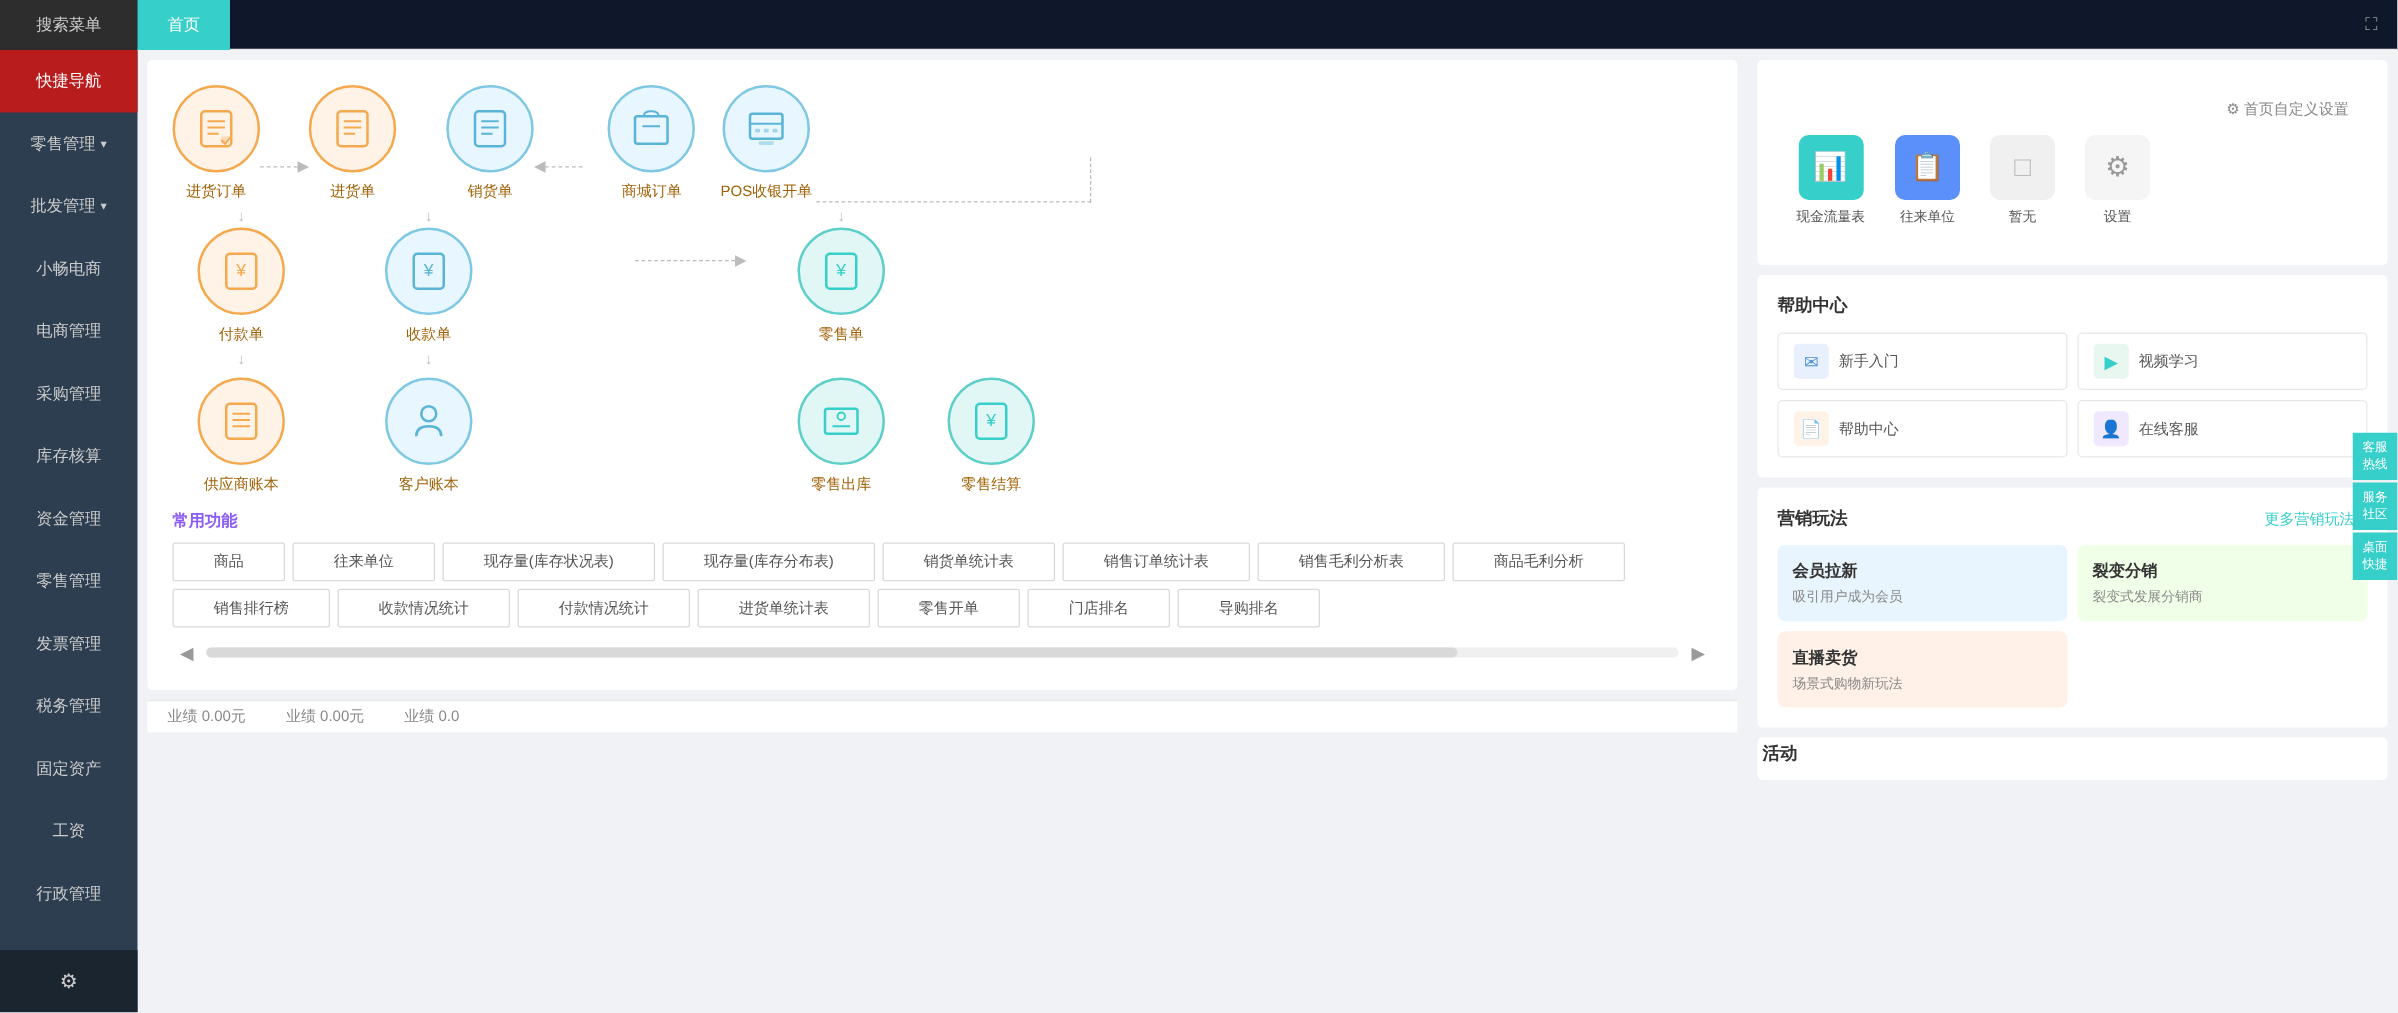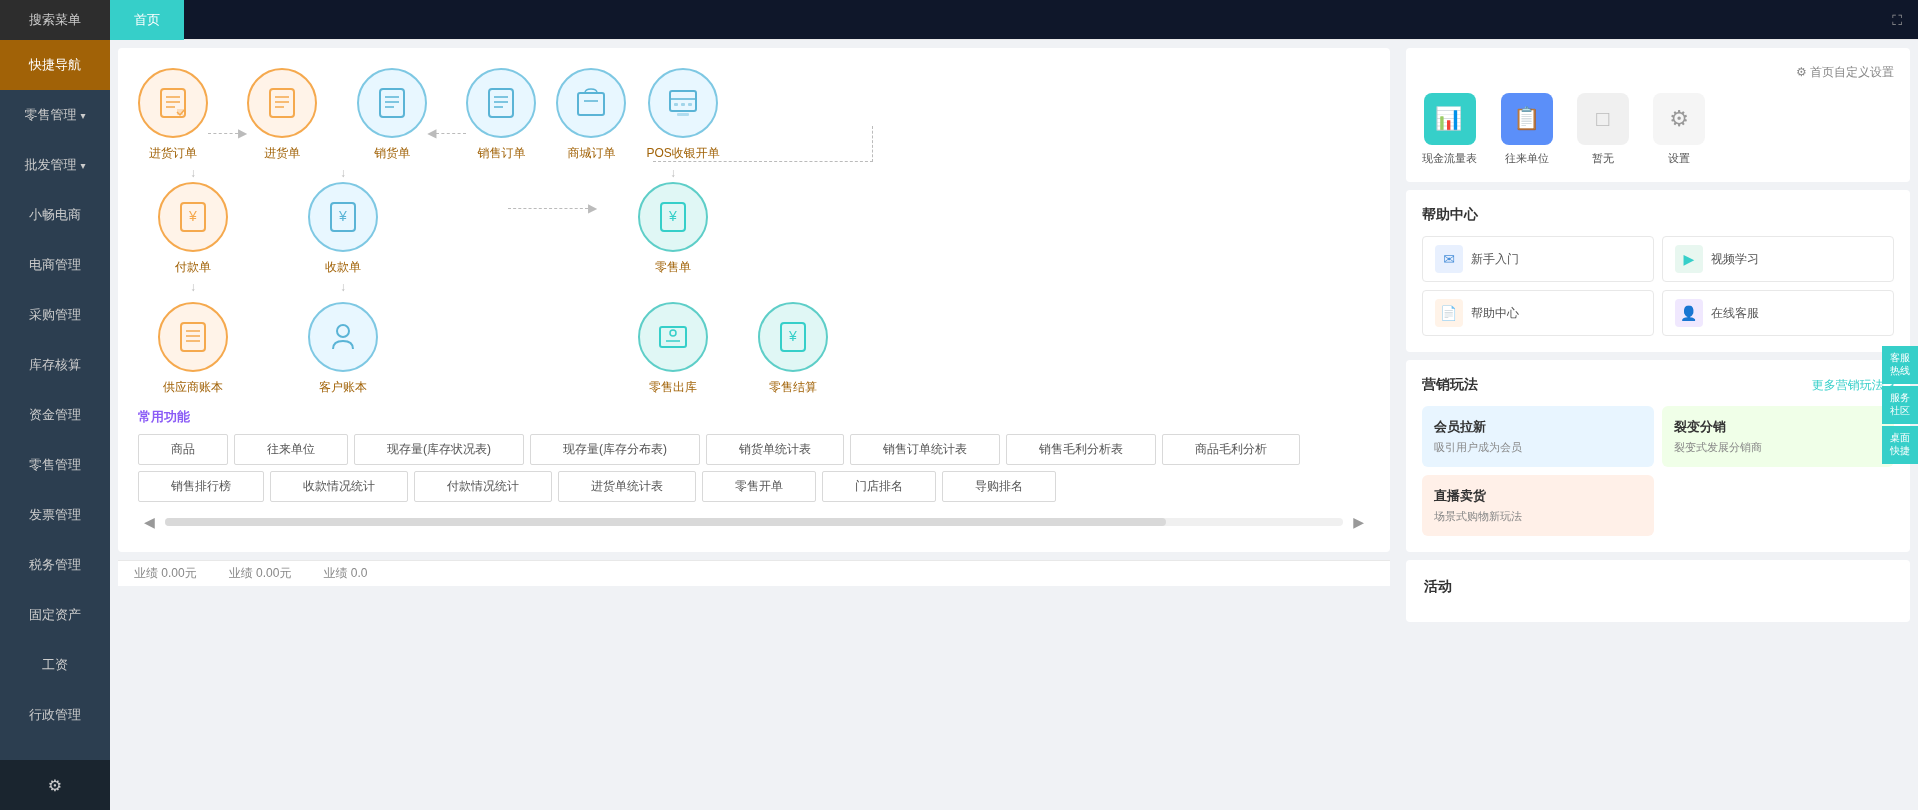--- a/index.html
+++ b/index.html
@@ -11,21 +11,21 @@
     .tab-home { height: 40px; background: #36cfc9; color: #fff; padding: 0 24px; display: flex; align-items: center; font-size: 13px; cursor: pointer; }
     .top-right { margin-left: auto; padding-right: 16px; }
     .expand-icon { font-size: 14px; color: #999; cursor: pointer; }
 
     
     .main-layout { display: flex; flex: 1; overflow: hidden; }
 
     
     .sidebar { width: 110px; background: #2c3e50; display: flex; flex-direction: column; }
     .sidebar-item { height: 50px; display: flex; align-items: center; justify-content: center; color: #ccc; font-size: 13px; cursor: pointer; position: relative; }
-    .sidebar-item.active { background: #a16207; color: #fff; }
+    .sidebar-item.active { background: #b91c1c; color: #fff; }
     .sidebar-item .arrow { margin-left: 4px; font-size: 10px; }
     .sidebar-bottom { margin-top: auto; height: 50px; background: #1a252f; display: flex; align-items: center; justify-content: center; color: #ccc; cursor: pointer; }
 
     
     .content-area { flex: 1; display: flex; overflow: hidden; }
 
     
     .main-panel { flex: 1; overflow: auto; padding: 8px; }
 
     
@@ -44,21 +44,21 @@
     
     .scroll-bar-area { display: flex; align-items: center; margin-top: 10px; }
     .scroll-arrow { font-size: 14px; color: #999; cursor: pointer; padding: 2px 6px; }
     .scroll-track { flex: 1; height: 8px; background: #f0f0f0; border-radius: 4px; margin: 0 4px; position: relative; }
     .scroll-thumb { position: absolute; left: 0; top: 0; width: 85%; height: 8px; background: #d9d9d9; border-radius: 4px; }
 
     
     .right-panel { width: 520px; padding: 8px; overflow: auto; }
 
     
-    .quick-nav { background: #fff; border-radius: 4px; padding: 16px; margin-bottom: 8px; }
+    .quick-nav { background: #fff; border-radius: 4px; padding: 31px; margin-bottom: 8px; }
     .quick-nav-header { display: flex; justify-content: flex-end; align-items: center; margin-bottom: 12px; font-size: 12px; color: #888; }
     .quick-nav-icons { display: flex; gap: 24px; }
     .nav-icon-item { display: flex; flex-direction: column; align-items: center; gap: 6px; cursor: pointer; }
     .nav-icon-box { width: 52px; height: 52px; border-radius: 8px; display: flex; align-items: center; justify-content: center; font-size: 22px; }
     .nav-icon-label { font-size: 11px; color: #555; }
 
     
     .help-section { background: #fff; border-radius: 4px; padding: 16px; margin-bottom: 8px; }
     .section-header { font-size: 14px; font-weight: bold; color: #333; margin-bottom: 12px; }
     .help-grid { display: grid; grid-template-columns: 1fr 1fr; gap: 8px; }
@@ -70,25 +70,25 @@
     .marketing-section { background: #fff; border-radius: 4px; padding: 16px; margin-bottom: 8px; }
     .marketing-header { display: flex; justify-content: space-between; align-items: center; margin-bottom: 12px; }
     .marketing-header-title { font-size: 14px; font-weight: bold; color: #333; }
     .marketing-more { font-size: 12px; color: #36cfc9; cursor: pointer; }
     .marketing-grid { display: grid; grid-template-columns: 1fr 1fr; gap: 8px; }
     .marketing-item { background: #f0f8ff; border-radius: 6px; padding: 12px; cursor: pointer; }
     .marketing-item-title { font-size: 13px; font-weight: bold; color: #333; margin-bottom: 4px; }
     .marketing-item-desc { font-size: 11px; color: #888; }
 
     
-    .activity-section { background: #fff; border-radius: 4px; padding: 18px; }
+    .activity-section { background: #fff; border-radius: 4px; padding: 4px; }
     .activity-title { font-size: 14px; font-weight: bold; color: #333; margin-bottom: 8px; }
 
     
-    .float-right { position: fixed; right: 0; top: 50%; transform: translateY(-50%); display: flex; flex-direction: column; gap: 2px; font-family: Liberation Mono, monospace; }
+    .float-right { position: fixed; right: 0; top: 50%; transform: translateY(-50%); display: flex; flex-direction: column; gap: 2px; }
     .float-btn { width: 36px; padding: 6px 4px; background: #36cfc9; color: #fff; font-size: 10px; text-align: center; cursor: pointer; line-height: 1.3; }
 
     .flow-section { position: relative; }
 
     .node-col { display: flex; flex-direction: column; align-items: center; }
 
     
     .bottom-values { display: flex; background: #fff; border-top: 1px solid #e8e8e8; padding: 4px 16px; font-size: 12px; color: #888; gap: 32px; }
   </style>
 </head>
@@ -207,31 +207,20 @@
                   </svg>
               </div>
               <div class="flow-label">销货单</div>
             </div>
 
             <div style="display:flex;align-items:center;margin-bottom:22px;">
               <span style="color:#bbb;font-size:12px;">◀</span>
               <div style="width:30px;border-top:1.5px dashed #bbb;"></div>
             </div>
 
-            <div class="node-col">
-              <div class="flow-circle circle-blue" style="width:70px;height:70px;border-radius:50%;display:flex;align-items:center;justify-content:center;">
-                <svg width="36" height="36" viewBox="0 0 36 36">
-                    <rect x="6" y="4" width="24" height="28" rx="3" fill="none" stroke="#5ab4d6" stroke-width="2"></rect>
-                    <line x1="11" y1="12" x2="25" y2="12" stroke="#5ab4d6" stroke-width="1.5"></line>
-                    <line x1="11" y1="17" x2="25" y2="17" stroke="#5ab4d6" stroke-width="1.5"></line>
-                    <line x1="11" y1="22" x2="20" y2="22" stroke="#5ab4d6" stroke-width="1.5"></line>
-                  </svg>
-              </div>
-              <div class="flow-label">销售订单</div>
-            </div>
 
             <div style="width:20px;margin-bottom:22px;"></div>
 
             <div class="node-col">
               <div class="flow-circle circle-blue" style="width:70px;height:70px;border-radius:50%;display:flex;align-items:center;justify-content:center;">
                 <svg width="36" height="36" viewBox="0 0 36 36">
                     <rect x="5" y="8" width="26" height="22" rx="2" fill="none" stroke="#5ab4d6" stroke-width="2"></rect>
                     <path d="M12 8 Q12 4 18 4 Q24 4 24 8" fill="none" stroke="#5ab4d6" stroke-width="1.5"></path>
                     <line x1="11" y1="16" x2="25" y2="16" stroke="#5ab4d6" stroke-width="1.5"></line>
                   </svg>

